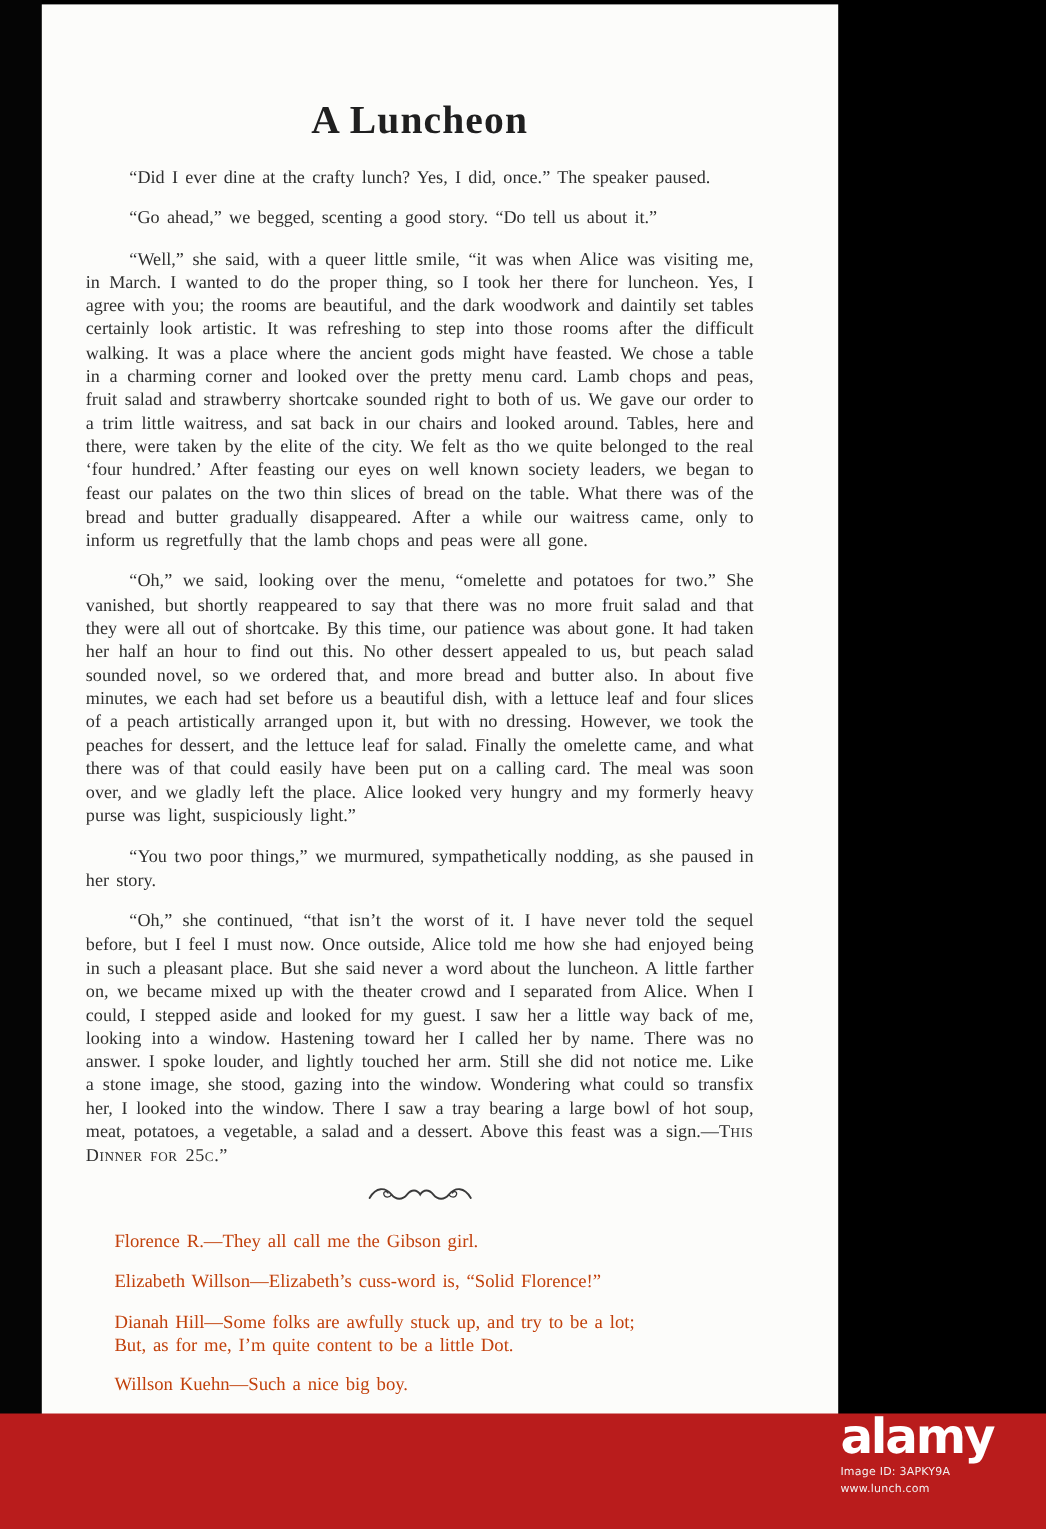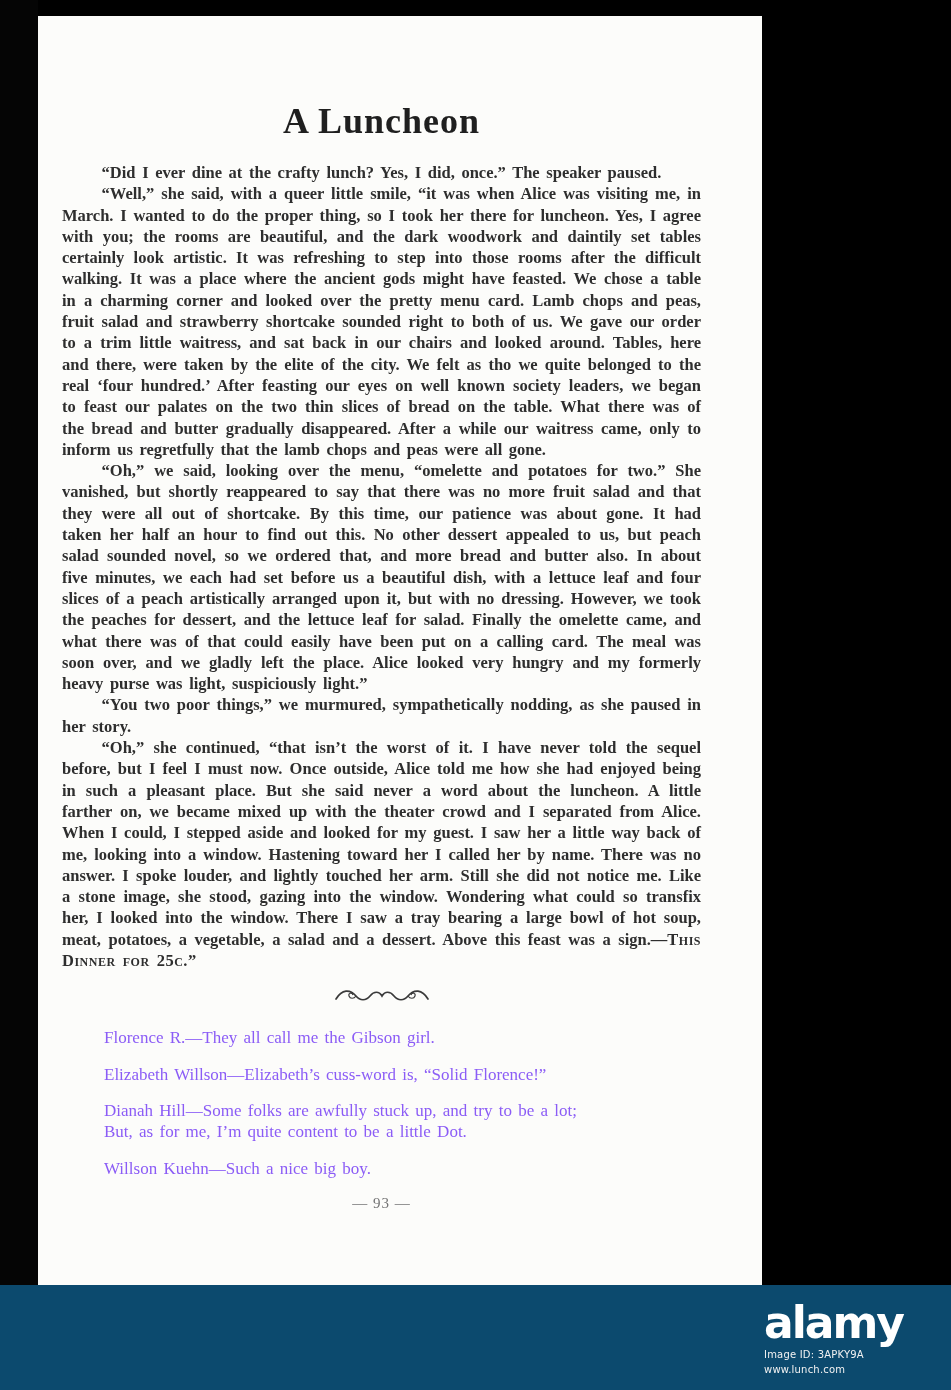--- a/index.html
+++ b/index.html
@@ -9,74 +9,72 @@
     background: #000;
     overflow: hidden;
     font-family: "Liberation Serif", serif;
   }
   .left-bar {
     position: absolute; left: 0; top: 0;
     width: 38px; height: 1390px;
     background: #050505;
   }
   .page {
-    position: absolute; left: 38px; top: 16px;
+    position: absolute; left: 38px; top: 4px;
     width: 724px; height: 1285px;
     background: #fcfcfa;
     box-sizing: border-box;
     padding: 0 61px 0 24px;
     color: #2e2e2e;
   }
   h1.title {
     margin: 84px 0 20px 0;
     text-align: center;
     font-size: 36px;
     font-weight: bold;
     letter-spacing: 1px;
     color: #1f1f1f;
     font-family: "Liberation Serif", serif;
   }
   .body-text p.para {
-    margin: 0;
+    margin: 16px;
     text-align: justify;
     text-indent: 2.4em;
     font-size: 16.5px;
     line-height: 21.3px;
     word-spacing: 2.5px;
     color: #2e2e2e;
-    font-weight: bold;
   }
   .sc { font-variant: small-caps; letter-spacing: 0.5px; }
   .flourish {
     text-align: center;
     margin: 16px 0 18px 0;
   }
   .quips { padding-left: 42px; margin-top: 14px; }
   .quips p.quip {
     margin: 0 0 15.5px 0;
     font-size: 17px;
     line-height: 21px;
     word-spacing: 2px;
-    color: #8b5cf6;
+    color: #c2410c;
   }
   .quip-cont { }
   .page-number {
     text-align: center;
     margin-top: 16px;
     font-size: 15px;
     letter-spacing: 1px;
     color: #737373;
   }
   .bottom-bar {
     position: absolute; left: 0; bottom: 0;
     width: 951px; height: 105px;
-    background: #0c4a6e;
+    background: #b91c1c;
     display: flex;
     justify-content: flex-end;
-    align-items: center;
   }
   .alamy-block {
     text-align: left;
     padding-right: 48px;
     color: #fff;
     font-family: "DejaVu Sans", sans-serif;
   }
   .alamy-logo {
     font-size: 44px;
     font-weight: bold;
@@ -94,20 +92,21 @@
 </head>
 <body>
 
 <div class="left-bar"></div>
 
 <div class="page">
   <h1 class="title">A Luncheon</h1>
 
   <div class="body-text">
     <p class="para">“Did I ever dine at the crafty lunch?  Yes, I did, once.”  The speaker paused.</p>
+    <p class="para">“Go ahead,” we begged, scenting a good story.  “Do tell us about it.”</p>
     <p class="para">“Well,” she said, with a queer little smile, “it was when Alice was visiting me, in March.  I wanted to do the proper thing, so I took her there for luncheon.  Yes, I agree with you; the rooms are beautiful, and the dark woodwork and daintily set tables certainly look artistic.  It was refreshing to step into those rooms after the difficult walking.  It was a place where the ancient gods might have feasted.  We chose a table in a charming corner and looked over the pretty menu card.  Lamb chops and peas, fruit salad and strawberry shortcake sounded right to both of us.  We gave our order to a trim little waitress, and sat back in our chairs and looked around.  Tables, here and there, were taken by the elite of the city.  We felt as tho we quite belonged to the real ‘four hundred.’  After feasting our eyes on well known society leaders, we began to feast our palates on the two thin slices of bread on the table.  What there was of the bread and butter gradually disappeared.  After a while our waitress came, only to inform us regretfully that the lamb chops and peas were all gone.</p>
     <p class="para">“Oh,” we said, looking over the menu, “omelette and potatoes for two.”  She vanished, but shortly reappeared to say that there was no more fruit salad and that they were all out of shortcake.  By this time, our patience was about gone.  It had taken her half an hour to find out this.  No other dessert appealed to us, but peach salad sounded novel, so we ordered that, and more bread and butter also.  In about five minutes, we each had set before us a beautiful dish, with a lettuce leaf and four slices of a peach artistically arranged upon it, but with no dressing.  However, we took the peaches for dessert, and the lettuce leaf for salad.  Finally the omelette came, and what there was of that could easily have been put on a calling card.  The meal was soon over, and we gladly left the place.  Alice looked very hungry and my formerly heavy purse was light, suspiciously light.”</p>
     <p class="para">“You two poor things,” we murmured, sympathetically nodding, as she paused in her story.</p>
     <p class="para"><span>“Oh,” she continued, “that isn’t the worst of it.  I have never told the sequel before, but I feel I must now.  Once outside, Alice told me how she had enjoyed being in such a pleasant place.  But she said never a word about the luncheon.  A little farther on, we became mixed up with the theater crowd and I separated from Alice.  When I could, I stepped aside and looked for my guest.  I saw her a little way back of me, looking into a window.  Hastening toward her I called her by name.  There was no answer.  I spoke louder, and lightly touched her arm.  Still she did not notice me.  Like a stone image, she stood, gazing into the window.  Wondering what could so transfix her, I looked into the window.  There I saw a tray bearing a large bowl of hot soup, meat, potatoes, a vegetable, a salad and a dessert.  Above this feast was a sign.—</span><span class="sc">This Dinner for 25c.”</span></p>
   </div>
 
   <div class="flourish">
     <svg width="96" height="18" viewBox="0 0 96 18">
       <path d="M2 12 C8 2 16 2 22 9 C26 14 32 14 36 9 C40 4 45 4 48 9 C51 4 56 4 60 9 C64 14 70 14 74 9 C80 2 88 2 94 12" fill="none" stroke="#3a3a3a" stroke-width="1.7" stroke-linecap="round"></path>
       <path d="M22 9 C20 12 16 12 15 9 C14 6 18 5 19 8" fill="none" stroke="#3a3a3a" stroke-width="1.2"></path>

